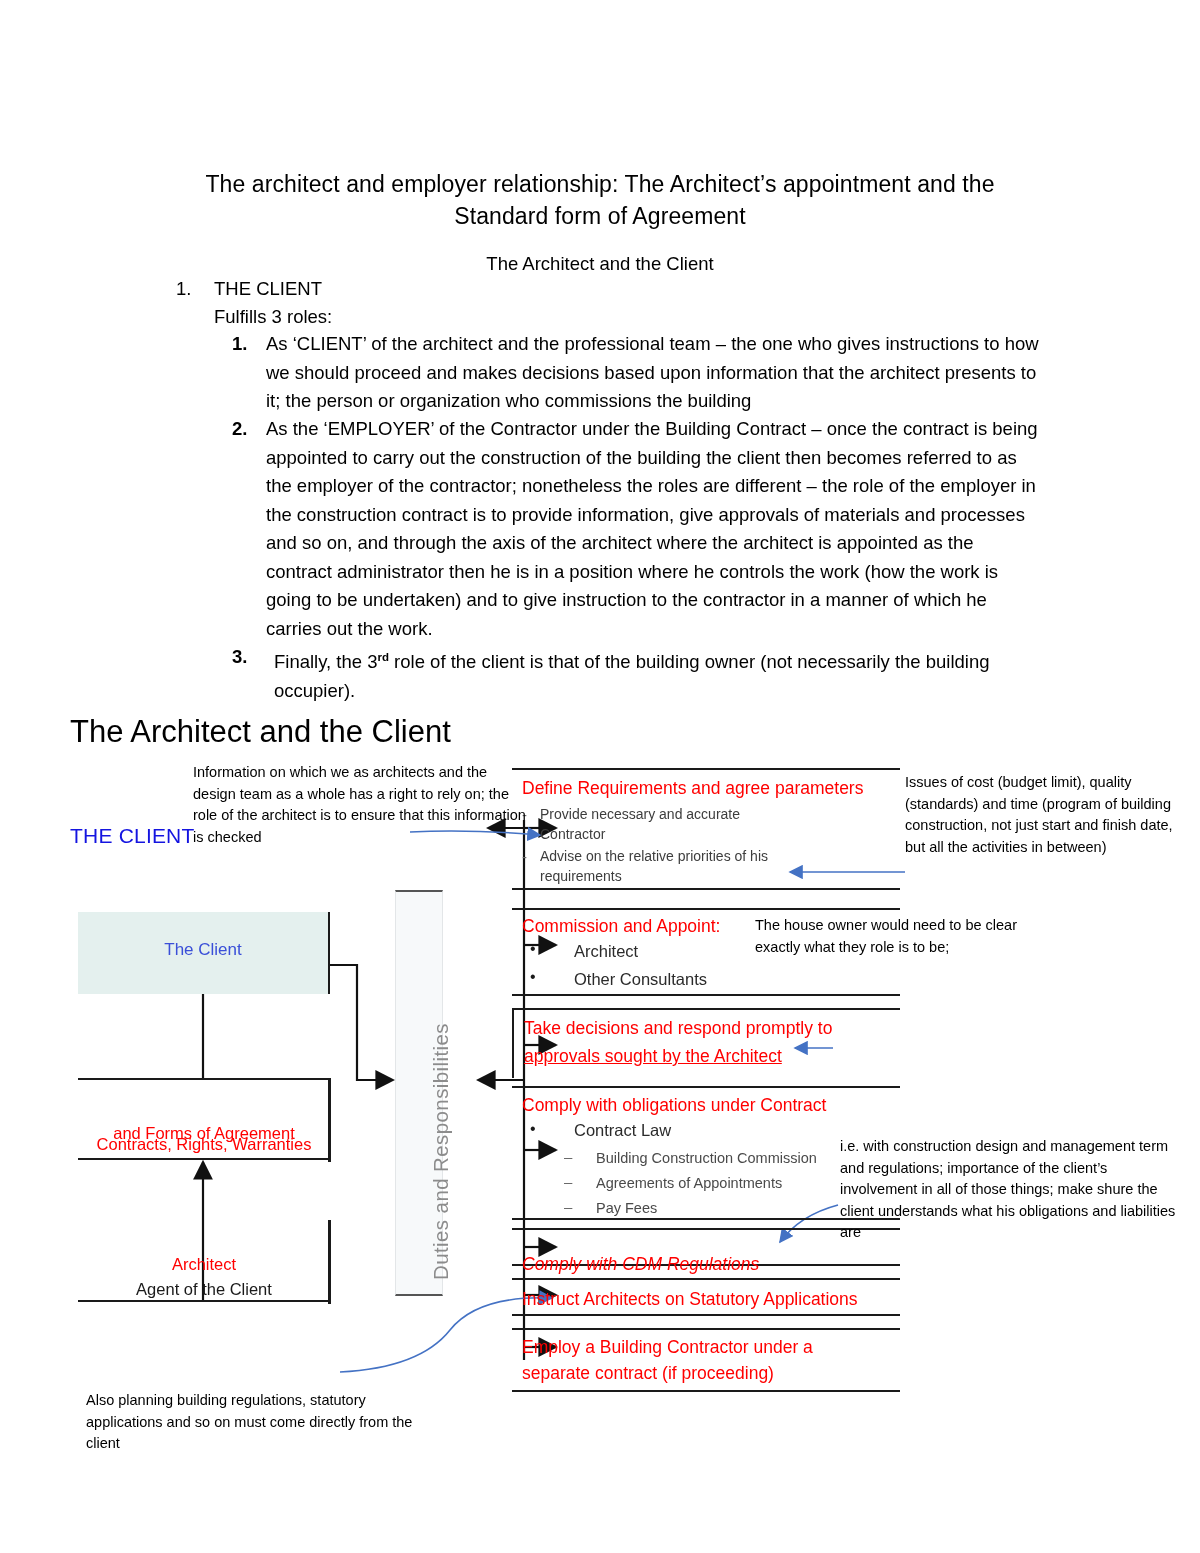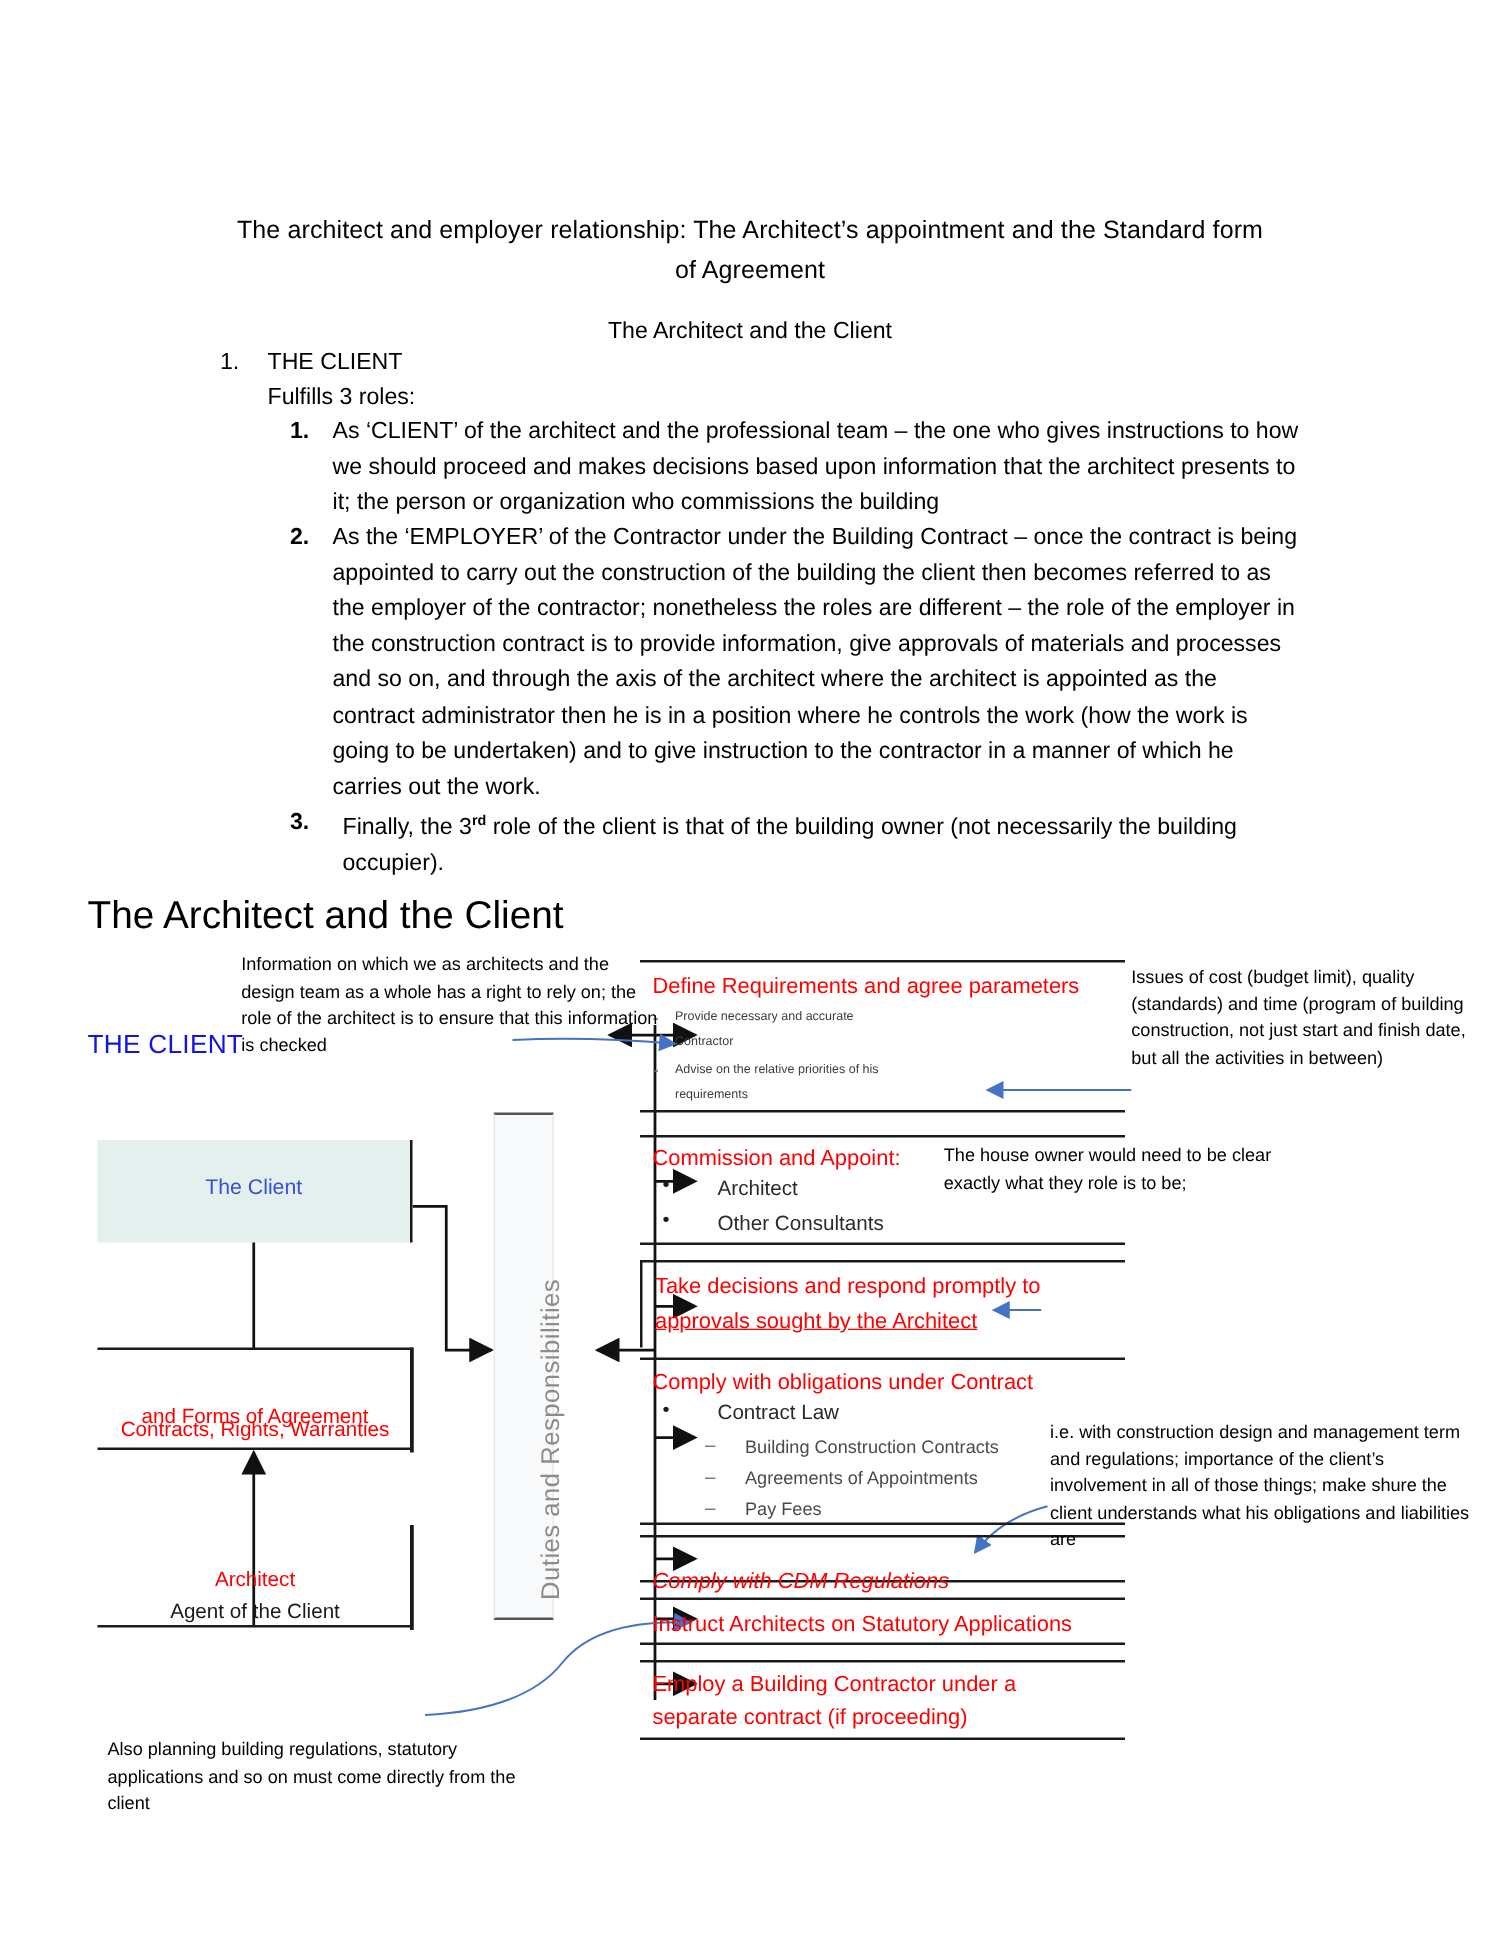--- a/index.html
+++ b/index.html
@@ -16,21 +16,21 @@
     overflow: hidden;
   }
 
   
   .doc-title {
     position: absolute;
     left: 180px;
     top: 168px;
     width: 840px;
     text-align: center;
-    font-size: 20px;
+    font-size: 23px;
     line-height: 32px;
     letter-spacing: 0.1px;
   }
   .doc-subtitle {
     position: absolute;
     left: 180px;
     top: 250px;
     width: 840px;
     text-align: center;
     font-size: 18.5px;
@@ -148,21 +148,21 @@
   .dark { color: #1a1a1a; }
 
   .rbox-title {
     position: absolute;
     font-size: 17.5px;
     color: #ff0000;
     white-space: nowrap;
   }
   .rbox-sub {
     position: absolute;
-    font-size: 10px;
+    font-size: 14px;
     color: #3d3d3d;
     line-height: 20px;
   }
   .rbox-sub2 {
     position: absolute;
     font-size: 16.5px;
     color: #2b2b2b;
     line-height: 22px;
   }
   .rbox-sub3 {
@@ -312,21 +312,21 @@
   <div class="box" style="left:512px; top:258px; width:388px; height:70px; border-top:2.2px solid #1a1a1a; border-left:2.2px solid #1a1a1a;">
     <div class="rbox-title" style="left:10px; top:8px;">Take decisions and respond promptly to</div>
     <div class="rbox-title" style="left:10px; top:36px;text-decoration:underline;">approvals sought by the Architect</div>
   </div>
 
   <div class="box box-line-lr" style="left:512px; top:336px; width:388px; height:134px;">
     <div class="rbox-title" style="left:10px; top:7px;">Comply with obligations under Contract</div>
     <div class="bullet-dot" style="left:18px; top:32px;">•</div>
     <div class="rbox-sub2" style="left:62px; top:31px;">Contract Law</div>
     <div class="dash" style="left:52px; top:60px;">–</div>
-    <div class="rbox-sub3" style="left:84px; top:58px;">Building Construction Contracts</div>
+    <div class="rbox-sub3" style="left:84px; top:58px;">Building Construction Commission</div>
     <div class="dash" style="left:52px; top:85px;">–</div>
     <div class="rbox-sub3" style="left:84px; top:83px;">Agreements of Appointments</div>
     <div class="dash" style="left:52px; top:110px;">–</div>
     <div class="rbox-sub3" style="left:84px; top:108px;">Pay Fees</div>
   </div>
 
   <div class="box box-line-lr" style="left:512px; top:478px; width:388px; height:38px;">
     <div class="rbox-title" style="left:10px; top:24px;font-style:italic;">Comply with CDM Regulations</div>
   </div>
 

